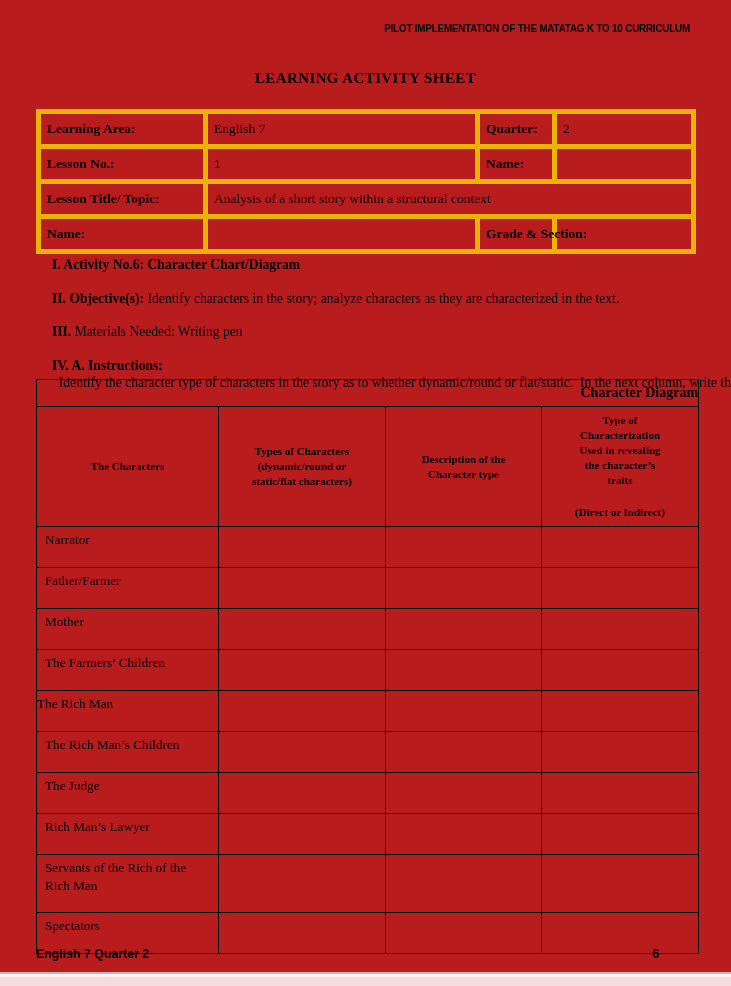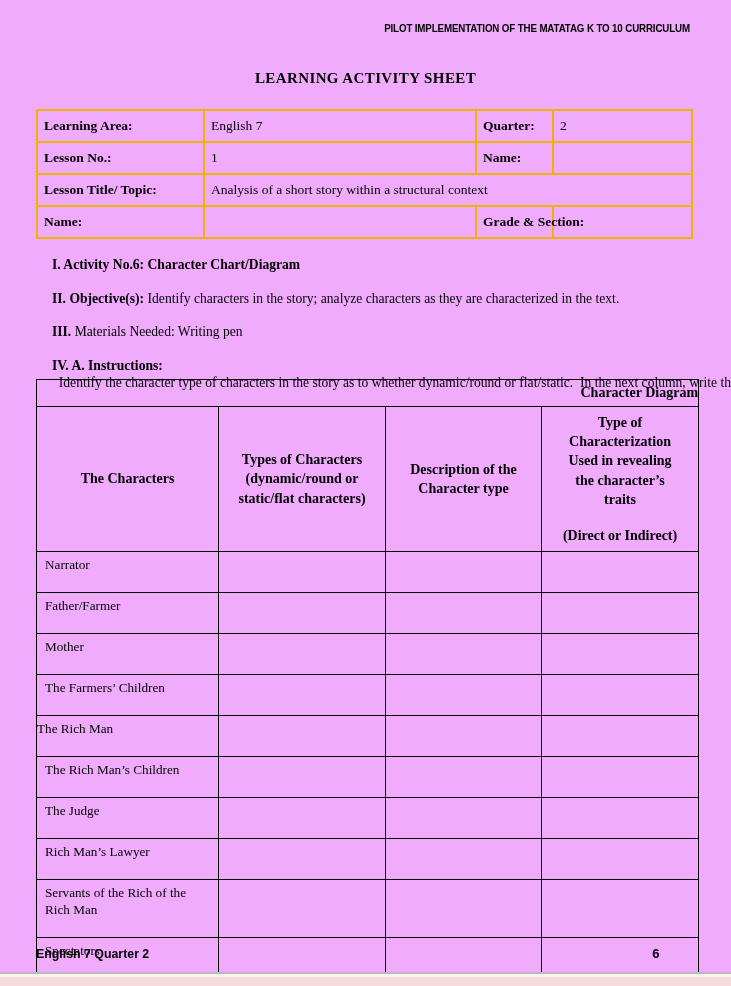--- a/index.html
+++ b/index.html
@@ -14,21 +14,21 @@
     font-family: "Liberation Serif", "DejaVu Serif", serif;
     color: #000000;
     overflow: hidden;
   }
 
   .page {
     position: absolute;
     left: 0; top: 0;
     width: 731px;
     height: 972px;
-    background: #f0abfc;
+    background: #b91c1c;
     box-sizing: border-box;
   }
 
   
   .running-head {
     position: absolute;
     left: 36px;
     top: 22px;
     width: 654px;
     text-align: right;
@@ -57,21 +57,21 @@
   .info-table {
     position: absolute;
     left: 36px;
     top: 109px;
     width: 655px;
     border-collapse: collapse;
     table-layout: fixed;
     font-size: 14px;
   }
   .info-table td {
-    border: 2px solid #eab308;
+    border: 5px solid #eab308;
     padding: 2px 6px;
     height: 26px;
     vertical-align: middle;
     line-height: 1.15;
   }
   .info-table td.lbl {
     font-weight: bold;
     font-size: 13.5px;
   }
   .info-table td.val {
@@ -112,21 +112,21 @@
   .char-table .caption-cell {
     text-align: right;
     font-weight: bold;
     font-size: 14px;
     height: 27px;
     padding: 3px 0;
   }
   .char-table .colhead {
     text-align: center;
     font-weight: bold;
-    font-size: 14px;
+    font-size: 11px;
     line-height: 1.37;
     vertical-align: middle;
     padding: 6px 4px;
     height: 106px;
   }
   .char-table .colhead.tall {
     vertical-align: middle;
   }
   .char-table .colhead .spaced {
     display: block;

